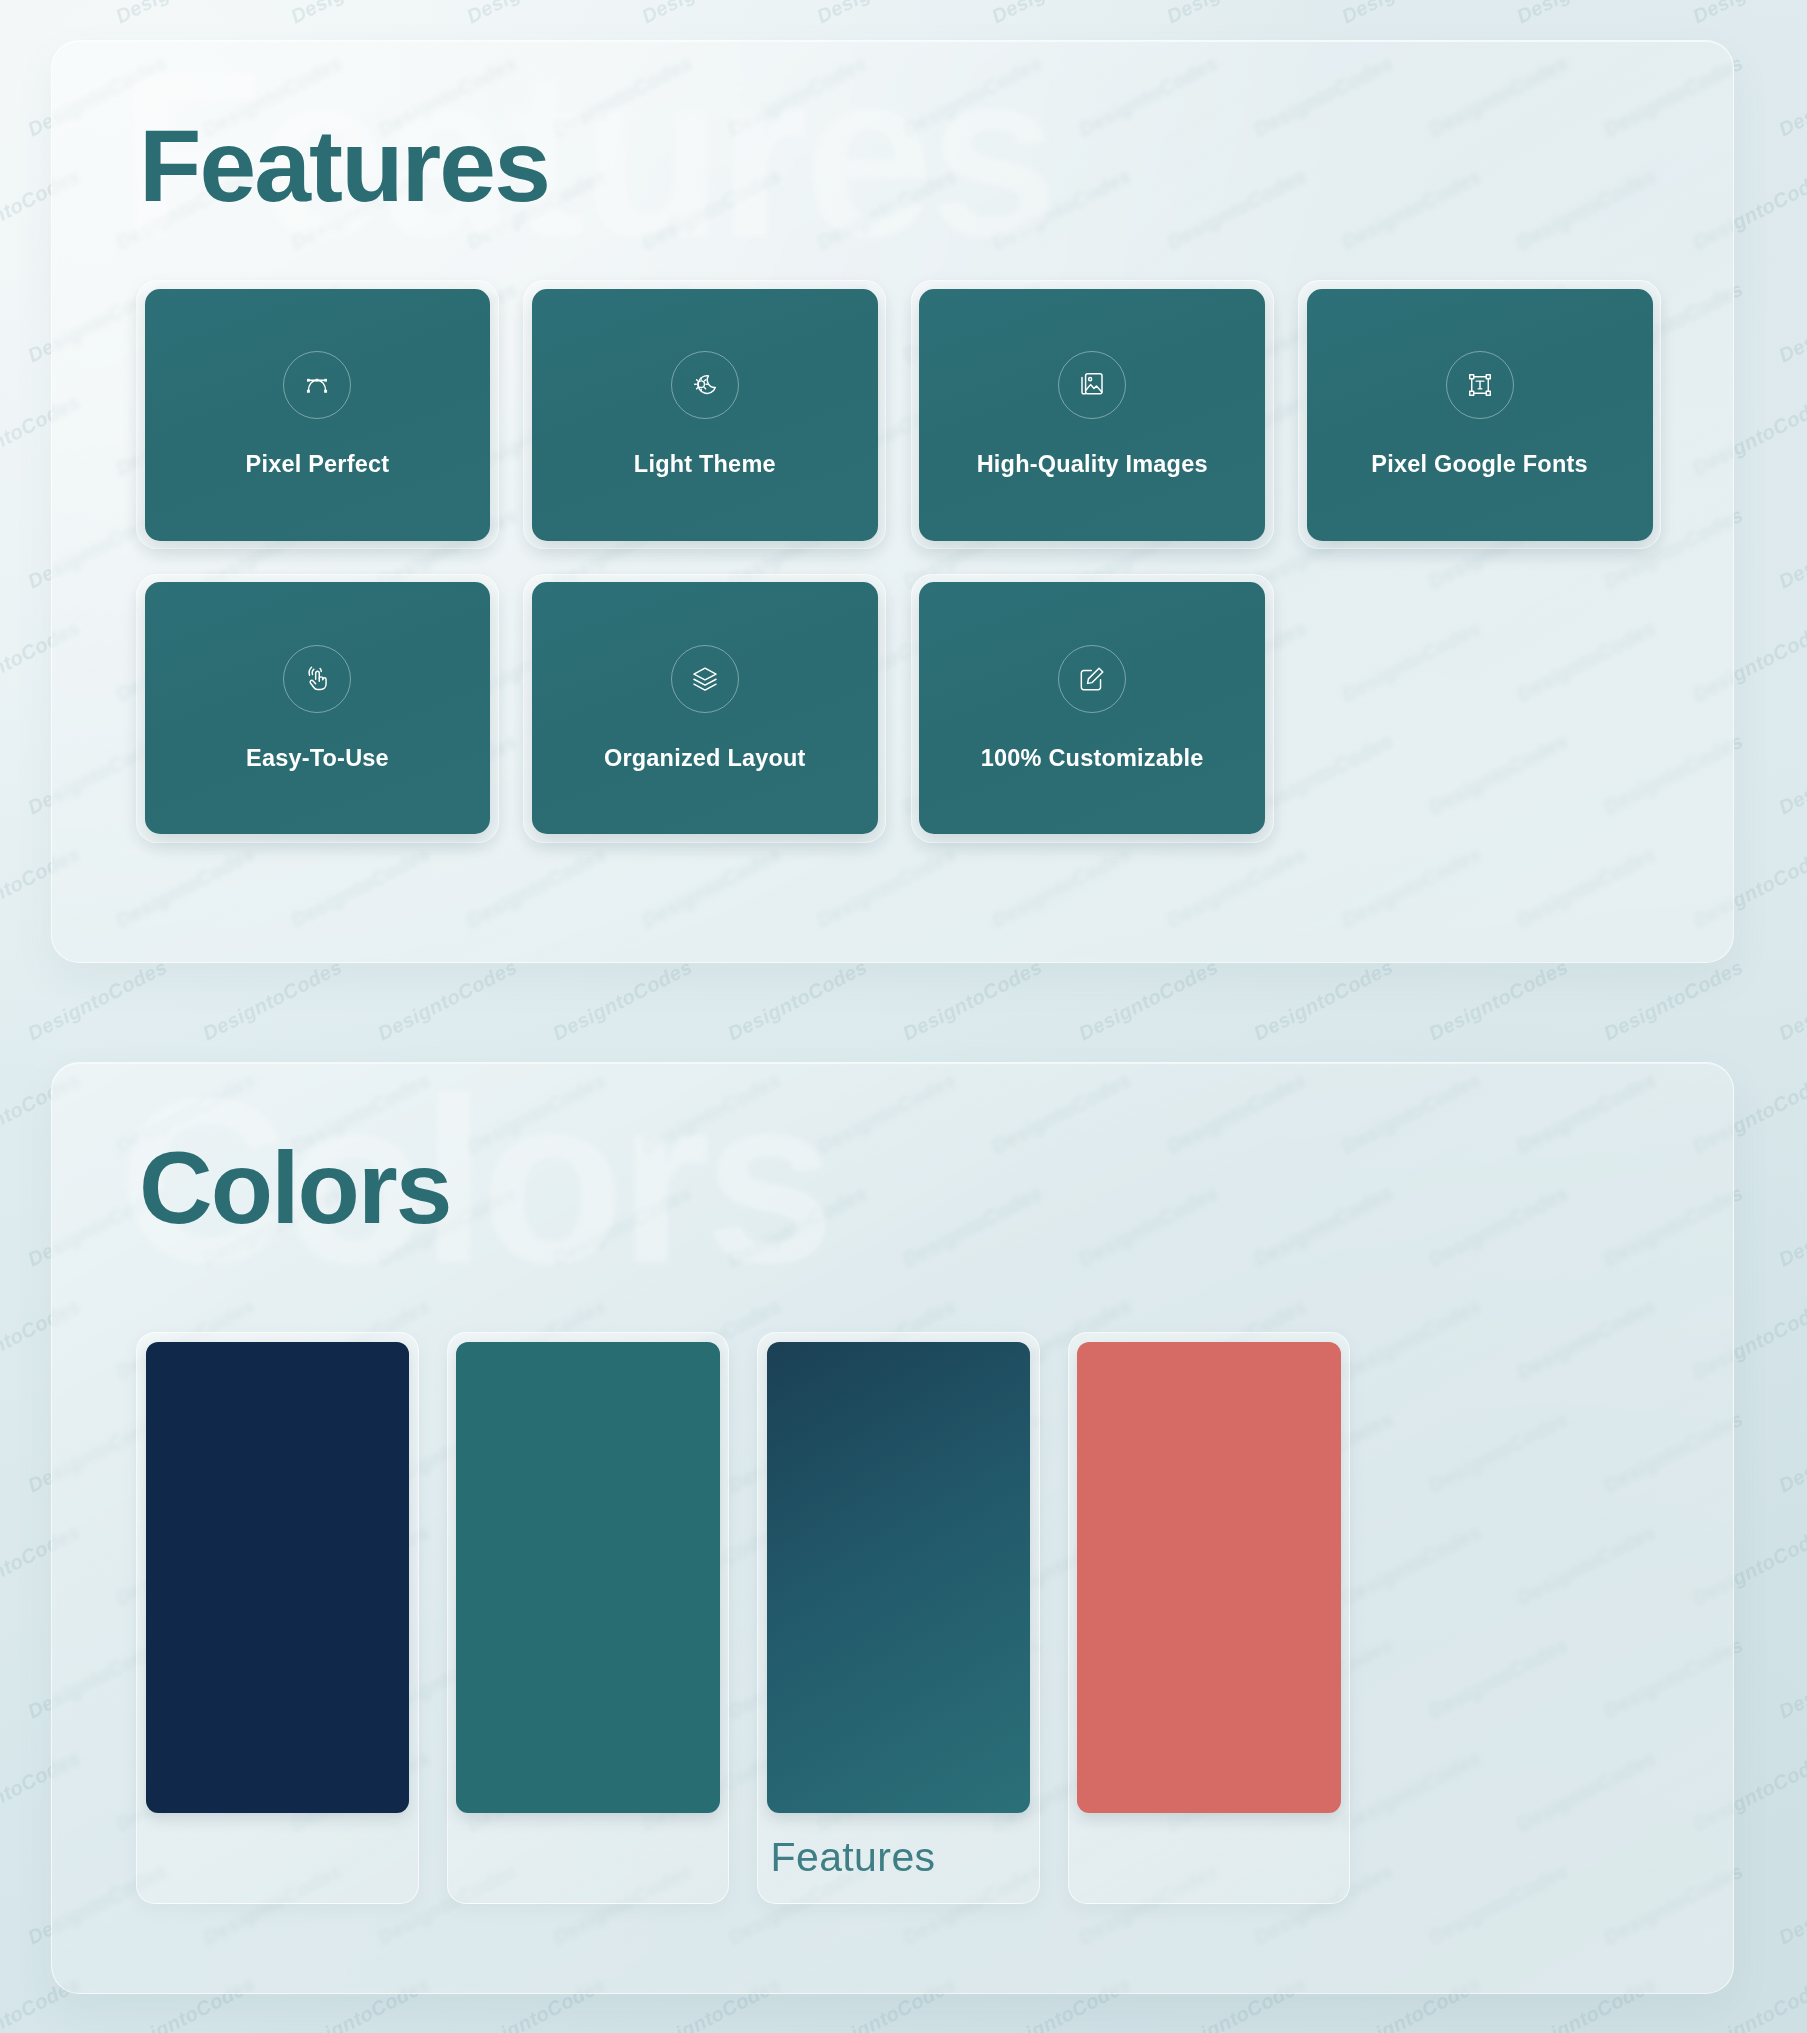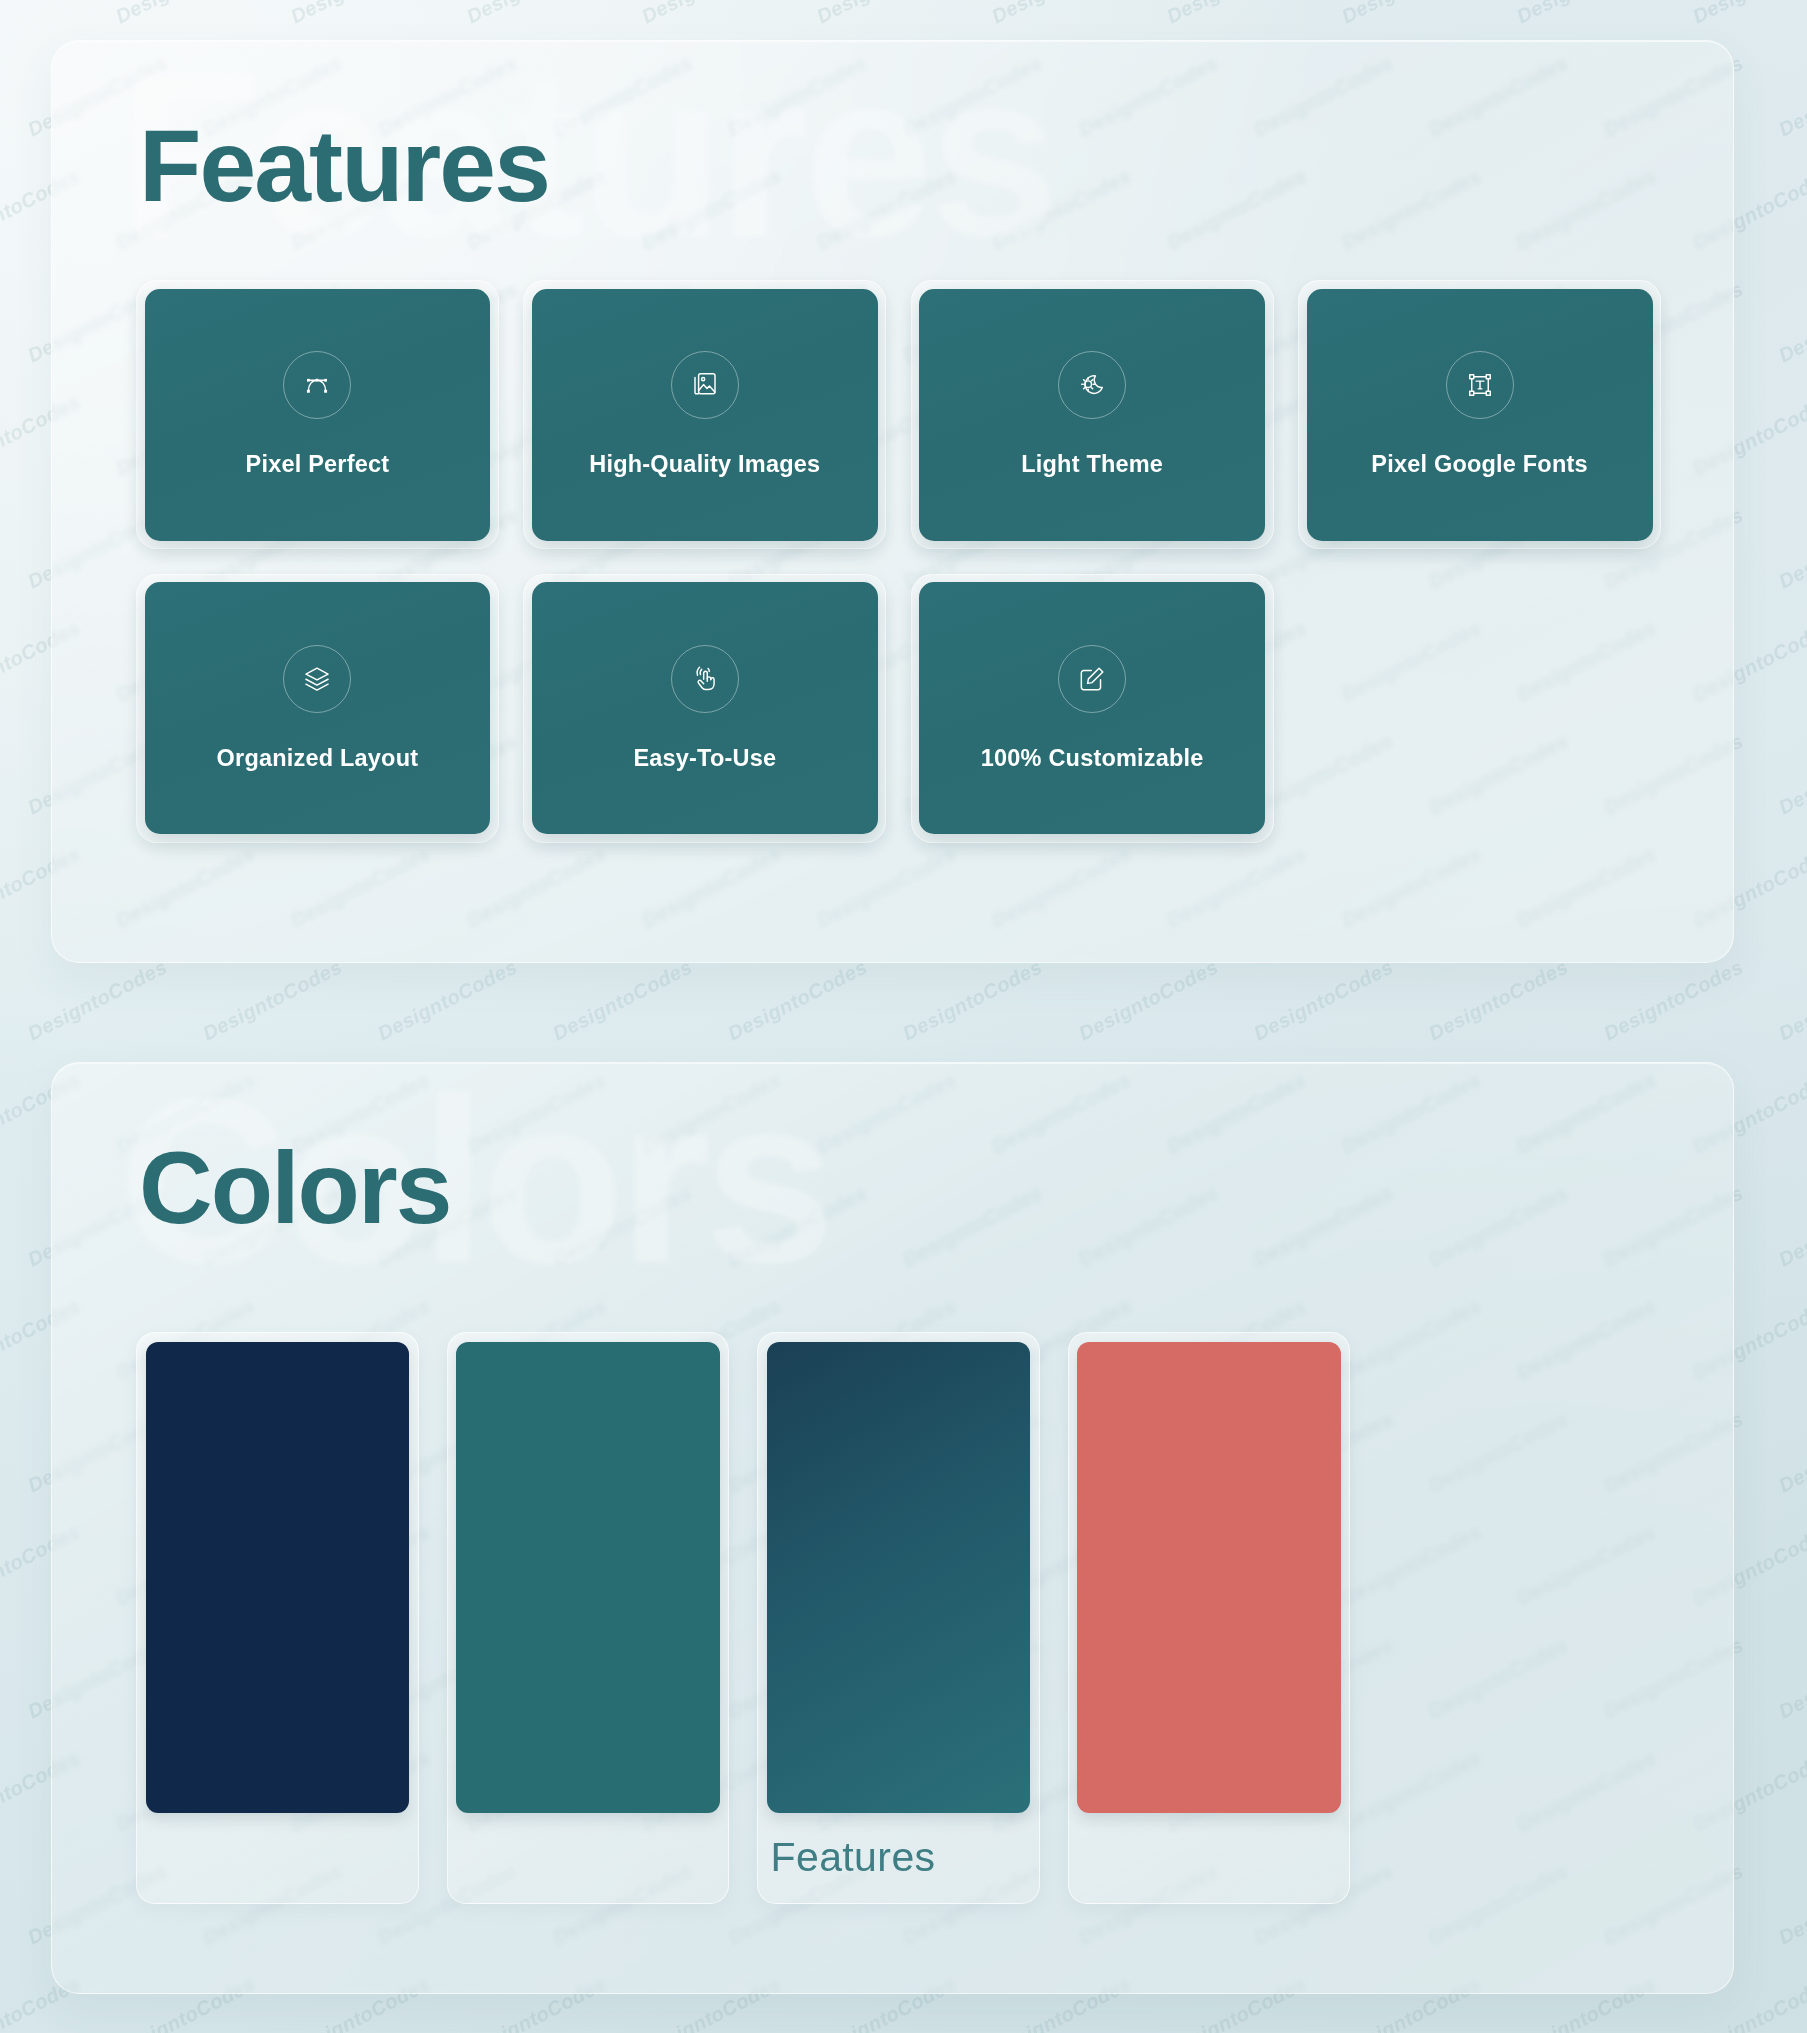--- a/index.html
+++ b/index.html
@@ -371,40 +371,40 @@
             <rect x="17.35" y="15.6" width="2.2" height="2.2" fill="#fff" stroke="none"></rect>
           </svg>
         </div>
         <div class="tile-label">Pixel Perfect</div>
       </div>
     </div>
     <div class="tile">
       <div class="tile-inner">
         <div class="ic-ring">
           <svg viewBox="0 0 24 24" fill="none" stroke="#fff" stroke-width="1.1" stroke-linecap="round" stroke-linejoin="round">
+            <path d="M14.6 5.2a6.6 6.6 0 1 0 5.1 8.6 5.6 5.6 0 0 1-5.1-8.6z"></path>
+            <circle cx="9.1" cy="11.4" r="2.5"></circle>
+            <path d="M9.1 6.6v1.1M9.1 15.1v1.1M4.3 11.4h1.1M12.8 11.4h1"></path>
+            <path d="M5.7 8l.8.8M11.7 14l.8.8M5.7 14.8l.8-.8M11.7 8.8l.8-.8"></path>
+          </svg>
+        </div>
+        <div class="tile-label">Light Theme</div>
+      </div>
+    </div>
+    <div class="tile">
+      <div class="tile-inner">
+        <div class="ic-ring">
+          <svg viewBox="0 0 24 24" fill="none" stroke="#fff" stroke-width="1.1" stroke-linecap="round" stroke-linejoin="round">
             <path d="M7.2 18.6H5.4a.9.9 0 0 1-.9-.9V6.3"></path>
             <rect x="7.2" y="3.6" width="12.3" height="15" rx="1.5"></rect>
             <circle cx="10.6" cy="7.6" r="1.15"></circle>
             <path d="M7.4 15.9l3.5-4.2 2.6 2.9 1.8-1.9 4.1 4.6"></path>
           </svg>
         </div>
         <div class="tile-label">High-Quality Images</div>
-      </div>
-    </div>
-    <div class="tile">
-      <div class="tile-inner">
-        <div class="ic-ring">
-          <svg viewBox="0 0 24 24" fill="none" stroke="#fff" stroke-width="1.1" stroke-linecap="round" stroke-linejoin="round">
-            <path d="M14.6 5.2a6.6 6.6 0 1 0 5.1 8.6 5.6 5.6 0 0 1-5.1-8.6z"></path>
-            <circle cx="9.1" cy="11.4" r="2.5"></circle>
-            <path d="M9.1 6.6v1.1M9.1 15.1v1.1M4.3 11.4h1.1M12.8 11.4h1"></path>
-            <path d="M5.7 8l.8.8M11.7 14l.8.8M5.7 14.8l.8-.8M11.7 8.8l.8-.8"></path>
-          </svg>
-        </div>
-        <div class="tile-label">Light Theme</div>
       </div>
     </div>
     <div class="tile">
       <div class="tile-inner">
         <div class="ic-ring">
           <svg viewBox="0 0 24 24" fill="none" stroke="#fff" stroke-width="1.1" stroke-linecap="round" stroke-linejoin="round">
             <path d="M5.8 7.6v8.8M18.2 7.6v8.8M7.6 5.8h8.8M7.6 18.2h8.8"></path>
             <path d="M9.1 9.1h5.8M12 9.1v5.8M10.6 14.9h2.8"></path>
             <rect x="4.3" y="4.3" width="3" height="3" fill="none"></rect>
             <rect x="16.7" y="4.3" width="3" height="3" fill="none"></rect>
@@ -412,46 +412,46 @@
             <rect x="16.7" y="16.7" width="3" height="3" fill="none"></rect>
           </svg>
         </div>
         <div class="tile-label">Pixel Google Fonts</div>
       </div>
     </div>
     <div class="tile">
       <div class="tile-inner">
         <div class="ic-ring">
           <svg viewBox="0 0 24 24" fill="none" stroke="#fff" stroke-width="1.1" stroke-linecap="round" stroke-linejoin="round">
-            <path d="M12 3.9 3.7 8.3 12 12.7l8.3-4.4z"></path>
-            <path d="M3.7 12.2 12 16.6l8.3-4.4"></path>
-            <path d="M3.7 15.9 12 20.3l8.3-4.4"></path>
-          </svg>
-        </div>
-        <div class="tile-label">Organized Layout</div>
-      </div>
-    </div>
-    <div class="tile">
-      <div class="tile-inner">
-        <div class="ic-ring">
-          <svg viewBox="0 0 24 24" fill="none" stroke="#fff" stroke-width="1.1" stroke-linecap="round" stroke-linejoin="round">
             <path d="M11 12.2V7.6a1.35 1.35 0 0 1 2.7 0v6.1"></path>
             <path d="M13.7 11.6c0-.7.6-1.2 1.3-1.2s1.3.5 1.3 1.2v1"></path>
             <path d="M16.3 12.3c0-.7.6-1.2 1.3-1.2s1.2.5 1.2 1.2v3.5c0 2.3-1.7 4-4 4h-2.6c-1 0-1.8-.4-2.4-1.2l-2.7-3.6c-.4-.6-.3-1.3.2-1.7.6-.4 1.3-.3 1.8.2l1.9 2"></path>
             <path d="M8.6 8.6a3.8 3.8 0 0 1 1-3.9M6.4 9.2a5.9 5.9 0 0 1 1.5-6"></path>
             <path d="M15.2 6.3a3.2 3.2 0 0 0-.9-2.2"></path>
           </svg>
         </div>
         <div class="tile-label">Easy-To-Use</div>
       </div>
     </div>
     <div class="tile">
       <div class="tile-inner">
         <div class="ic-ring">
           <svg viewBox="0 0 24 24" fill="none" stroke="#fff" stroke-width="1.1" stroke-linecap="round" stroke-linejoin="round">
+            <path d="M12 3.9 3.7 8.3 12 12.7l8.3-4.4z"></path>
+            <path d="M3.7 12.2 12 16.6l8.3-4.4"></path>
+            <path d="M3.7 15.9 12 20.3l8.3-4.4"></path>
+          </svg>
+        </div>
+        <div class="tile-label">Organized Layout</div>
+      </div>
+    </div>
+    <div class="tile">
+      <div class="tile-inner">
+        <div class="ic-ring">
+          <svg viewBox="0 0 24 24" fill="none" stroke="#fff" stroke-width="1.1" stroke-linecap="round" stroke-linejoin="round">
             <path d="M18.4 12.6v5.6a1.8 1.8 0 0 1-1.8 1.8H5.8A1.8 1.8 0 0 1 4 18.2V7.4a1.8 1.8 0 0 1 1.8-1.8h5.7"></path>
             <path d="M17.3 3.9 20.1 6.7 12.1 14.7 8.7 15.3 9.3 11.9z"></path>
           </svg>
         </div>
         <div class="tile-label">100% Customizable</div>
       </div>
     </div>
   </div>
 
 <div class="panel" id="colors-panel"></div>

